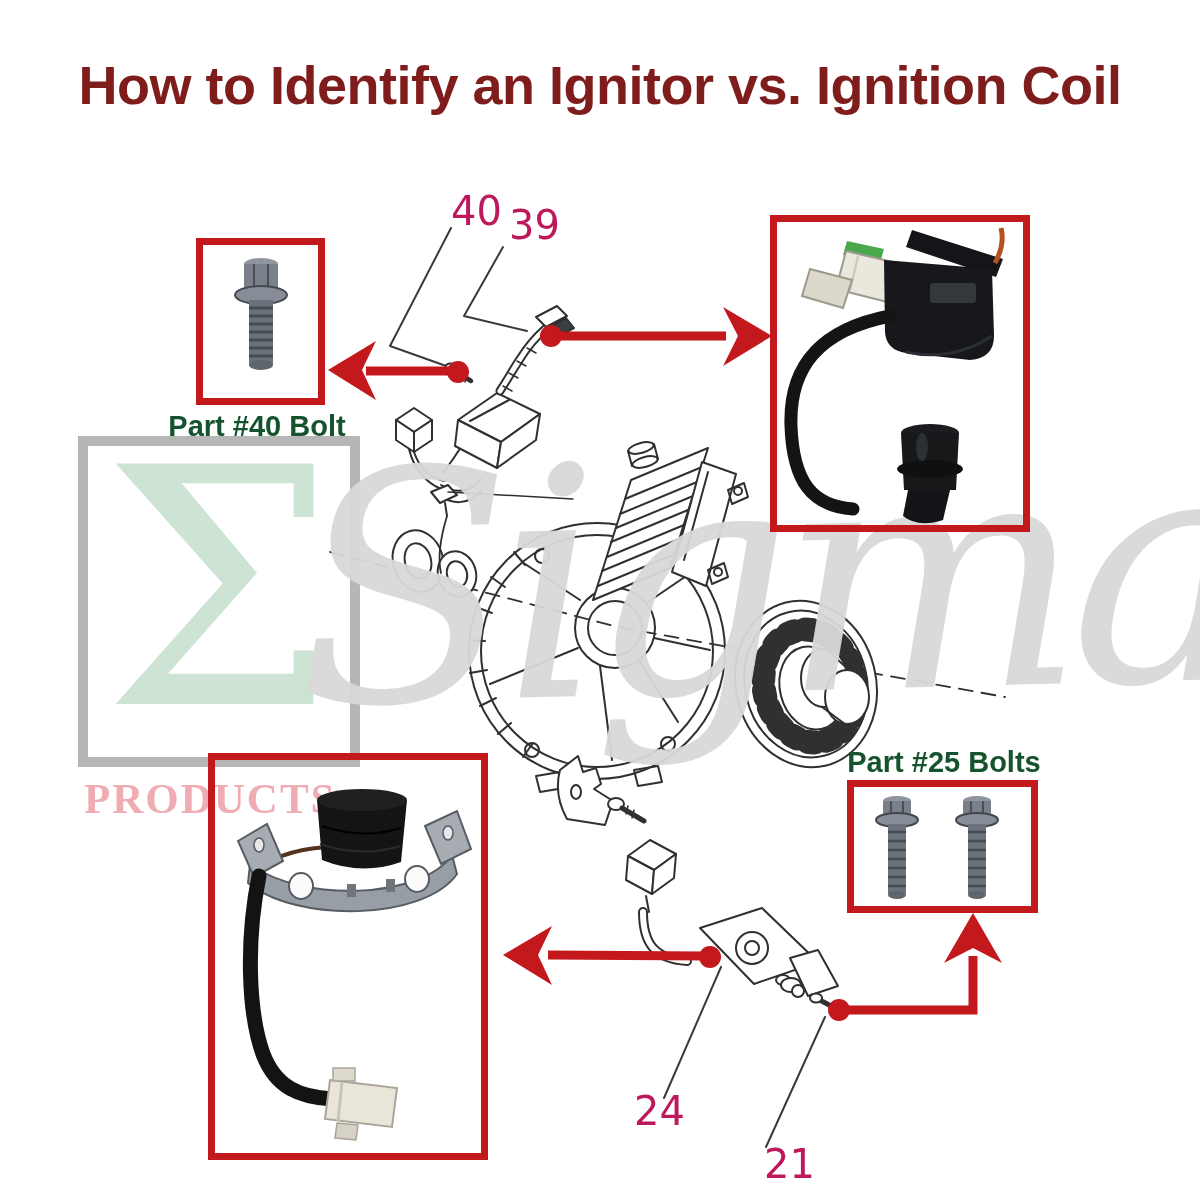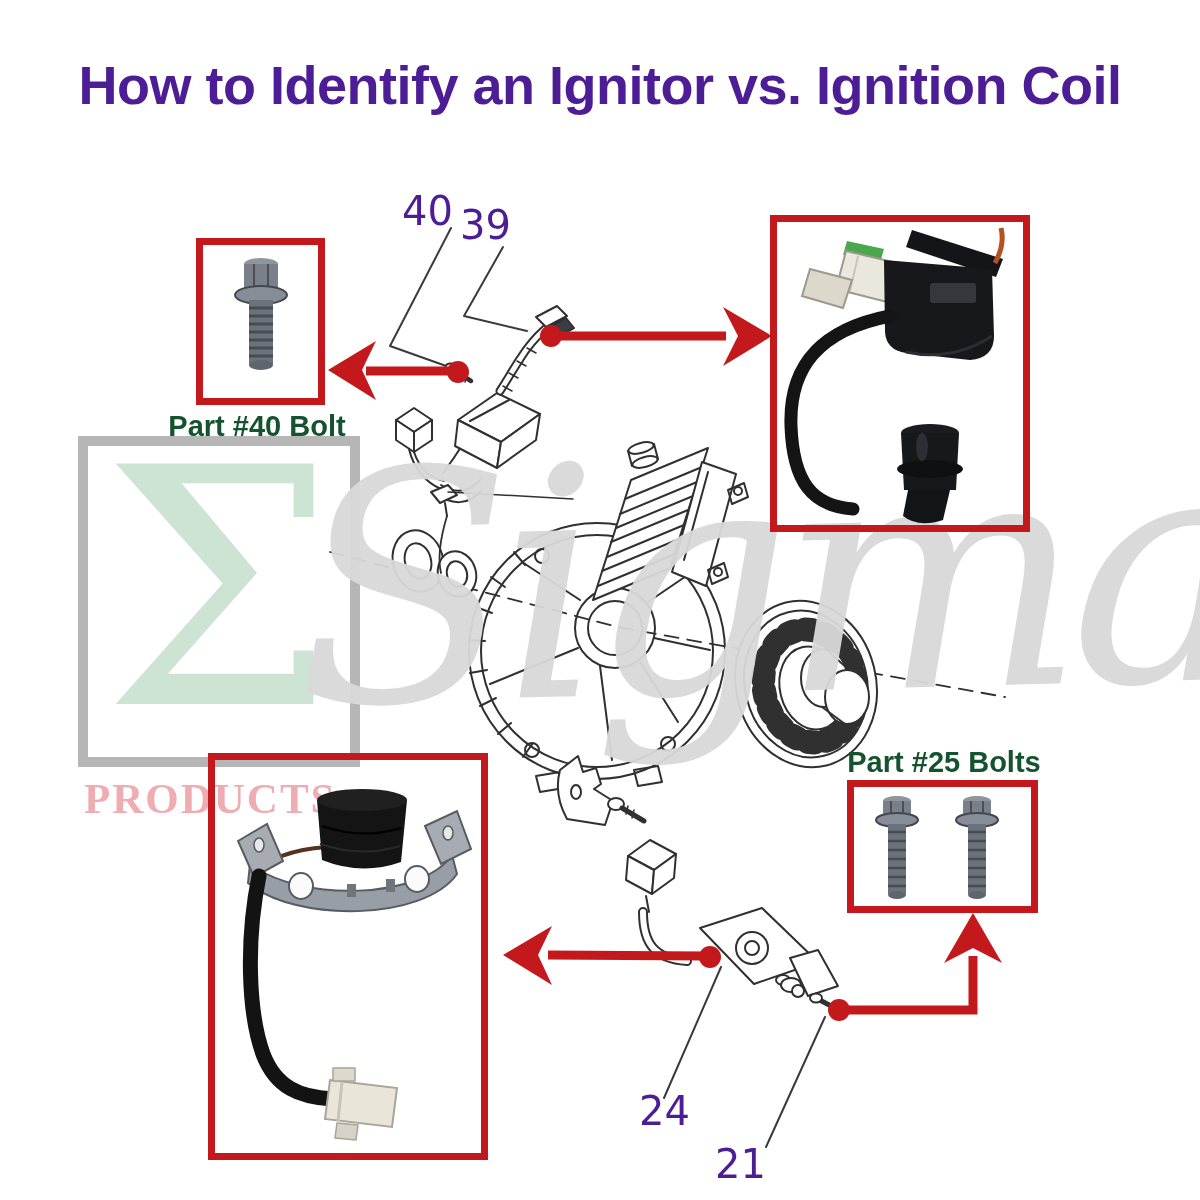--- a/index.html
+++ b/index.html
@@ -1,21 +1,21 @@
 <!DOCTYPE html>
 <html><head>
 <meta charset="utf-8">
 <style>
   html,body{margin:0;padding:0;background:#fff;}
   .stage{position:relative;width:1200px;height:1200px;background:#ffffff;overflow:hidden;
          font-family:"Liberation Sans",sans-serif;}
 
   
   .title{position:absolute;left:0;top:54px;width:100%;text-align:center;
-         font-size:54px;font-weight:bold;color:#4c1d95;letter-spacing:-0.5px;z-index:7;}
+         font-size:54px;font-weight:bold;color:#7f1d1d;letter-spacing:-0.5px;z-index:7;}
 
   
   .wm-sigma-box{position:absolute;left:78px;top:436px;width:282px;height:331px;
       background:#ffffff;border:10px solid #b6b6b6;box-sizing:border-box;z-index:1;
       display:flex;align-items:center;justify-content:center;}
   .wm-sigma-box span{font-family:"DejaVu Serif",serif;font-size:330px;line-height:1;
       color:#cde4d4;transform:translateY(-12px);}
   .wm-power{position:absolute;left:84px;top:356px;width:290px;z-index:3;
       font-family:"Liberation Serif",serif;font-weight:bold;font-size:62px;
       letter-spacing:9px;color:rgba(219,74,86,0.45);}
@@ -35,24 +35,24 @@
   #box25{left:847px;top:780px;width:191px;height:133px;}
   .part-label{position:absolute;font-weight:bold;font-size:29px;color:#14532d;
       text-align:center;z-index:4;white-space:nowrap;}
   #label40{left:120px;top:410px;width:274px;}
   #label39{left:764px;top:540px;width:274px;}
   #label24{left:176px;top:718px;width:344px;}
   #label25{left:806px;top:734px;width:276px;margin-top:12px;}
 
   
   .num{position:absolute;font-family:"DejaVu Sans",sans-serif;font-size:40px;
-       color:#4c1d95;width:100px;text-align:left;z-index:4;}
+       color:#be185d;width:100px;text-align:right;z-index:4;}
   #n40{left:402px;top:188px;}
   #n39{left:460px;top:202px;}
-  #n24{left:639px;top:1088px;}
+  #n24{left:585px;top:1088px;}
   #n25{left:715px;top:1141px;}
 
   
   .svg-layer{position:absolute;left:0;top:0;}
   #diagram-svg{z-index:2;}
   #overlay-svg{z-index:5;}
   #diagram-svg *{vector-effect:none;}
 </style>
 </head>
 <body>

